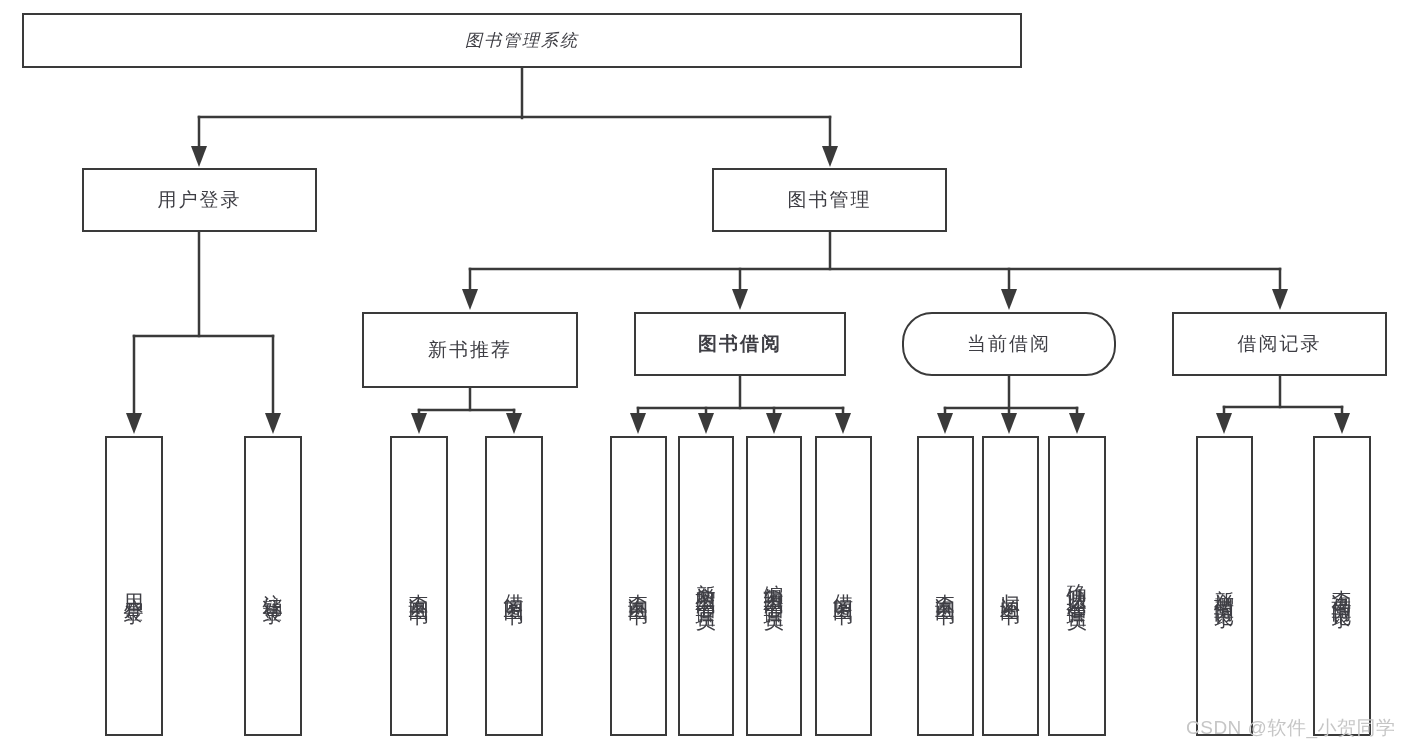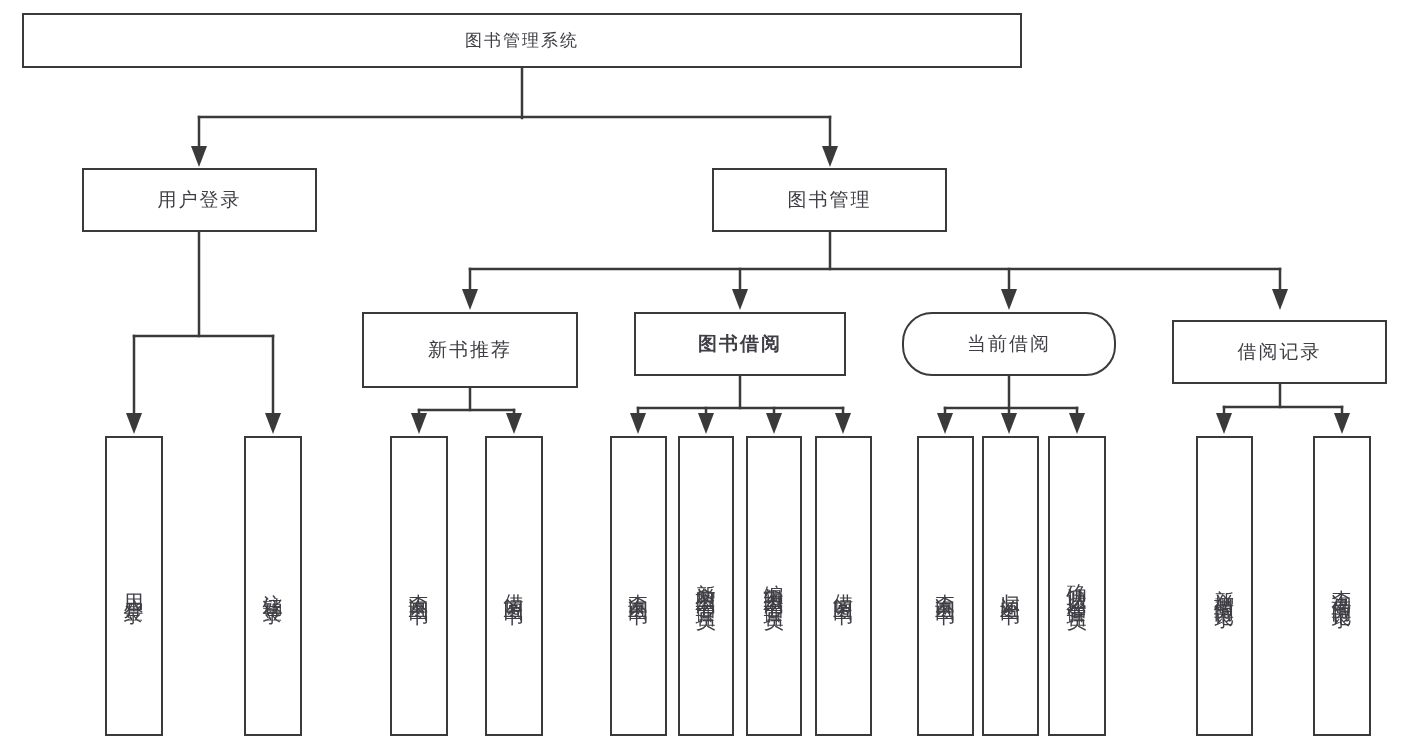--- a/index.html
+++ b/index.html
@@ -33,21 +33,21 @@
     background: var(--background);
     color: var(--text);
     display: flex;
     align-items: center;
     justify-content: center;
   }
   .hnode {
     font-size: 19px;
     letter-spacing: 2px;
   }
-  .hnode.root { font-size: 17px; letter-spacing: 2px; }
+  .hnode.root { font-size: 17px; letter-spacing: 2px; font-style: italic; }
   .vnode span {
     writing-mode: vertical-rl;
     font-size: 20px;
     letter-spacing: 4px;
     line-height: 1;
   }
   .watermark {
     position: absolute;
     left: 1186px;
     top: 715px;
@@ -129,21 +129,21 @@
 
   <div class="node hnode" style="left:362px; top:312px; width:216px; height:76px;">
     <span>新书推荐</span>
   </div>
   <div class="node hnode" style="left:634px; top:312px; width:212px; height:64px;font-weight:bold;">
     <span>图书借阅</span>
   </div>
   <div class="node hnode" style="left:902px; top:312px; width:214px; height:64px;border-radius:30px;">
     <span>当前借阅</span>
   </div>
-  <div class="node hnode" style="left:1172px; top:312px; width:215px; height:64px;margin-top:8px;">
+  <div class="node hnode" style="left:1172px; top:312px; width:215px; height:64px;">
     <span>借阅记录</span>
   </div>
 
   <div class="node vnode" style="left:105px; top:436px; width:58px; height:300px;">
     <span>用户登录</span>
   </div>
   <div class="node vnode" style="left:244px; top:436px; width:58px; height:300px;">
     <span>注销登录</span>
   </div>
 
@@ -177,13 +177,14 @@
     <span>确认归还（管理员）</span>
   </div>
 
   <div class="node vnode" style="left:1196px; top:436px; width:57px; height:300px;">
     <span>新增借阅记录</span>
   </div>
   <div class="node vnode" style="left:1313px; top:436px; width:58px; height:300px;">
     <span>查询借阅记录</span>
   </div>
 
+  <div class="watermark">CSDN @软件_小贺同学</div>
 </div>
 
 </body></html>

